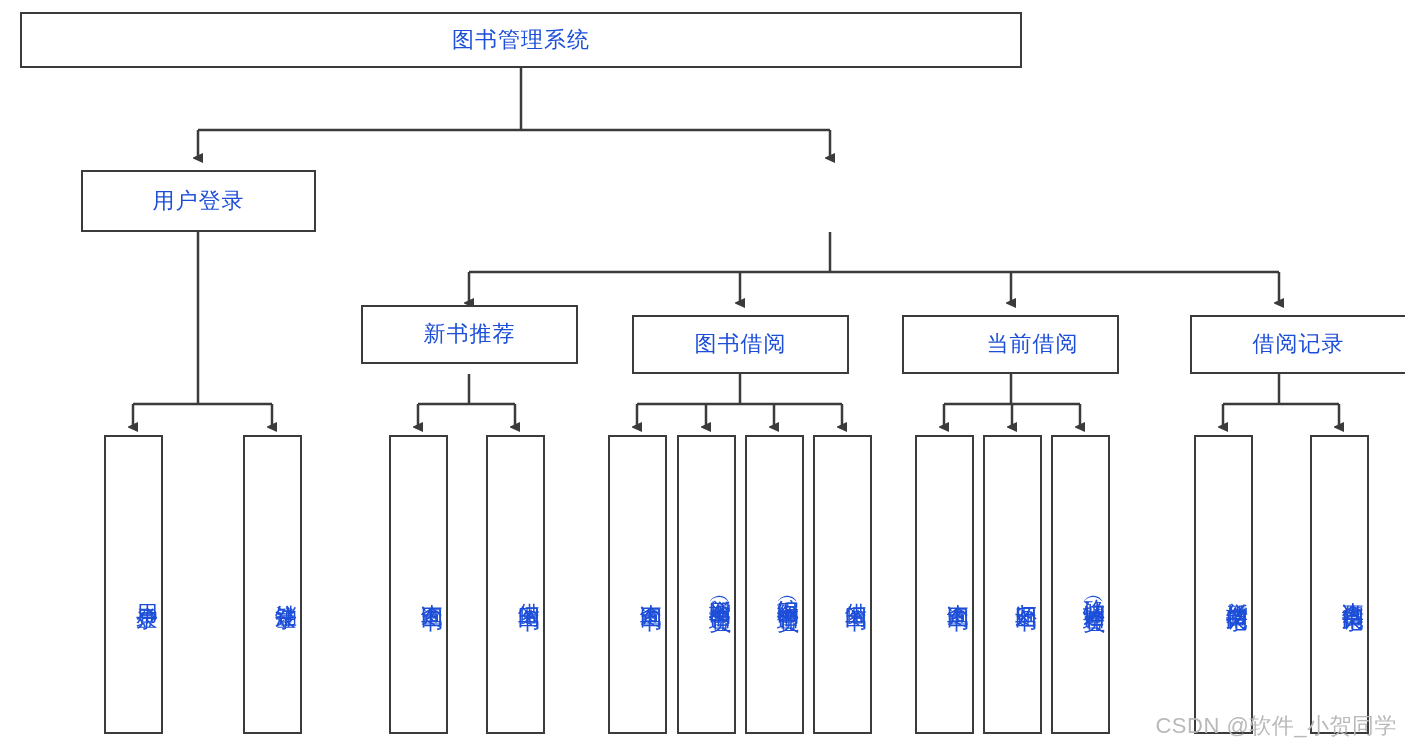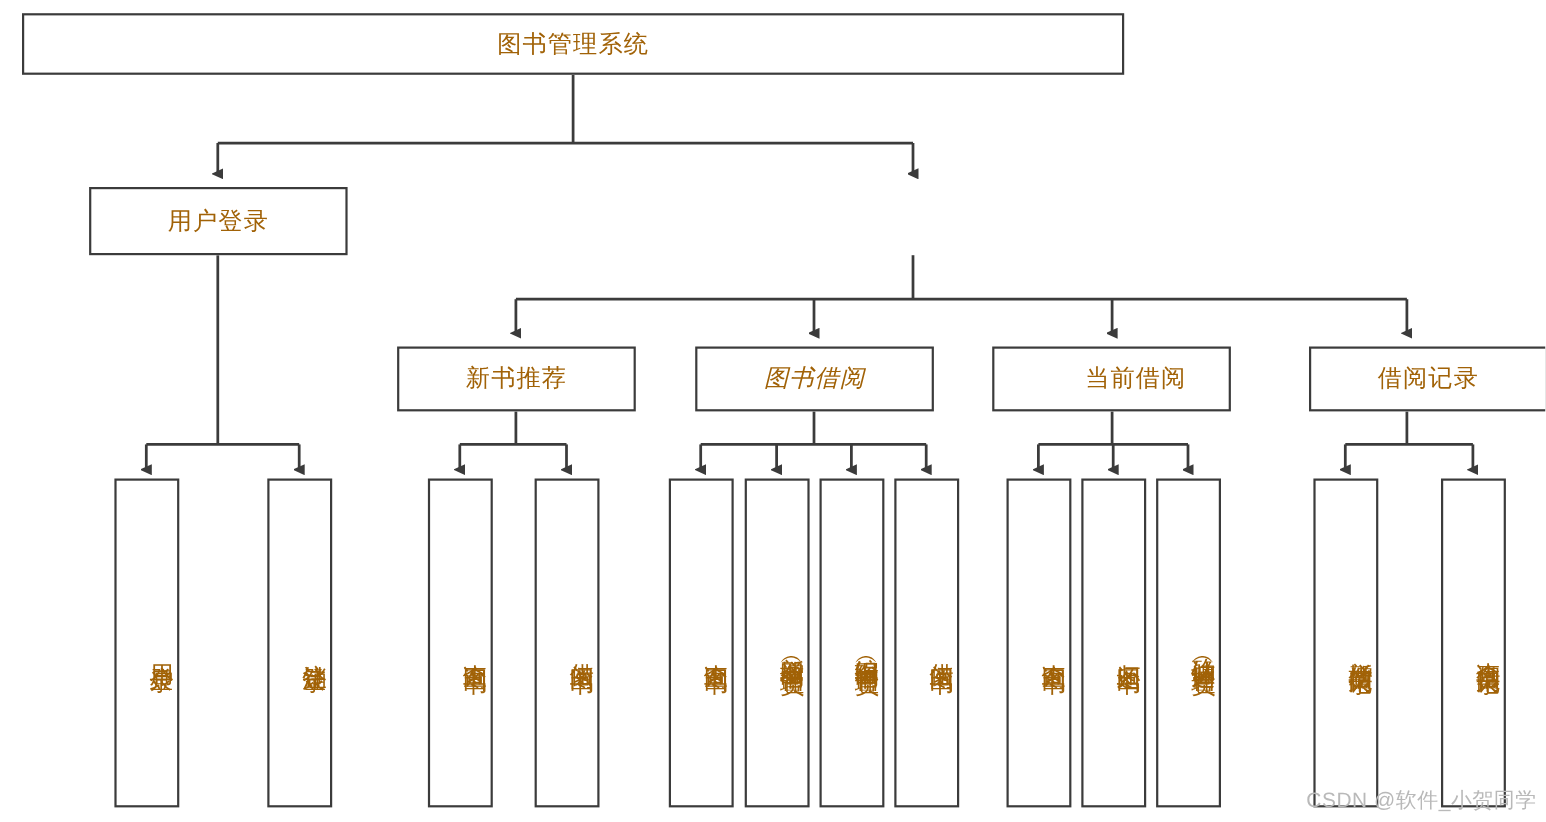--- a/index.html
+++ b/index.html
@@ -26,21 +26,21 @@
     pointer-events: none;
   }
   .node {
     position: absolute;
     box-sizing: border-box;
     border: 2.5px solid #3b3b3b;
     background: #ffffff;
     display: flex;
     align-items: center;
     justify-content: center;
-    color: #a16207;
+    color: #1d4ed8;
     text-align: center;
   }
   .node-h {
     font-size: 22px;
     letter-spacing: 1px;
     line-height: 1.2;
   }
   .node-v {
     writing-mode: vertical-rl;
     text-orientation: upright;
@@ -53,21 +53,21 @@
   }
   .node-v span {
     writing-mode: vertical-rl;
     text-orientation: upright;
     display: block;
   }
   #watermark {
     position: absolute;
     right: 8px;
     bottom: 6px;
-    font-size: 19px;
+    font-size: 22px;
     color: #b9b9b9;
     letter-spacing: 0.5px;
     white-space: nowrap;
     user-select: none;
   }
 </style>
 </head>
 <body>
 
 <div id="stage">
@@ -123,24 +123,24 @@
   </svg>
 
   <div class="node node-h" style="left:20px; top:12px; width:1002px; height:56px;">
     <span>图书管理系统</span>
   </div>
 
   <div class="node node-h" style="left:81px; top:170px; width:235px; height:62px;">
     <span>用户登录</span>
   </div>
 
-  <div class="node node-h" style="left:361px; top:315px; width:217px; height:59px;">
+  <div class="node node-h" style="left:361px; top:305px; width:217px; height:59px;">
     <span>新书推荐</span>
   </div>
-  <div class="node node-h" style="left:632px; top:315px; width:217px; height:59px;font-style:italic;">
+  <div class="node node-h" style="left:632px; top:315px; width:217px; height:59px;">
     <span>图书借阅</span>
   </div>
   <div class="node node-h" style="left:902px; top:315px; width:217px; height:59px;padding-left:44px;">
     <span>当前借阅</span>
   </div>
   <div class="node node-h" style="left:1170px; top:315px; width:217px; height:59px;margin-left:20px;">
     <span>借阅记录</span>
   </div>
 
   <div class="node node-v" style="left:104px; top:435px; width:59px; height:299px;">

